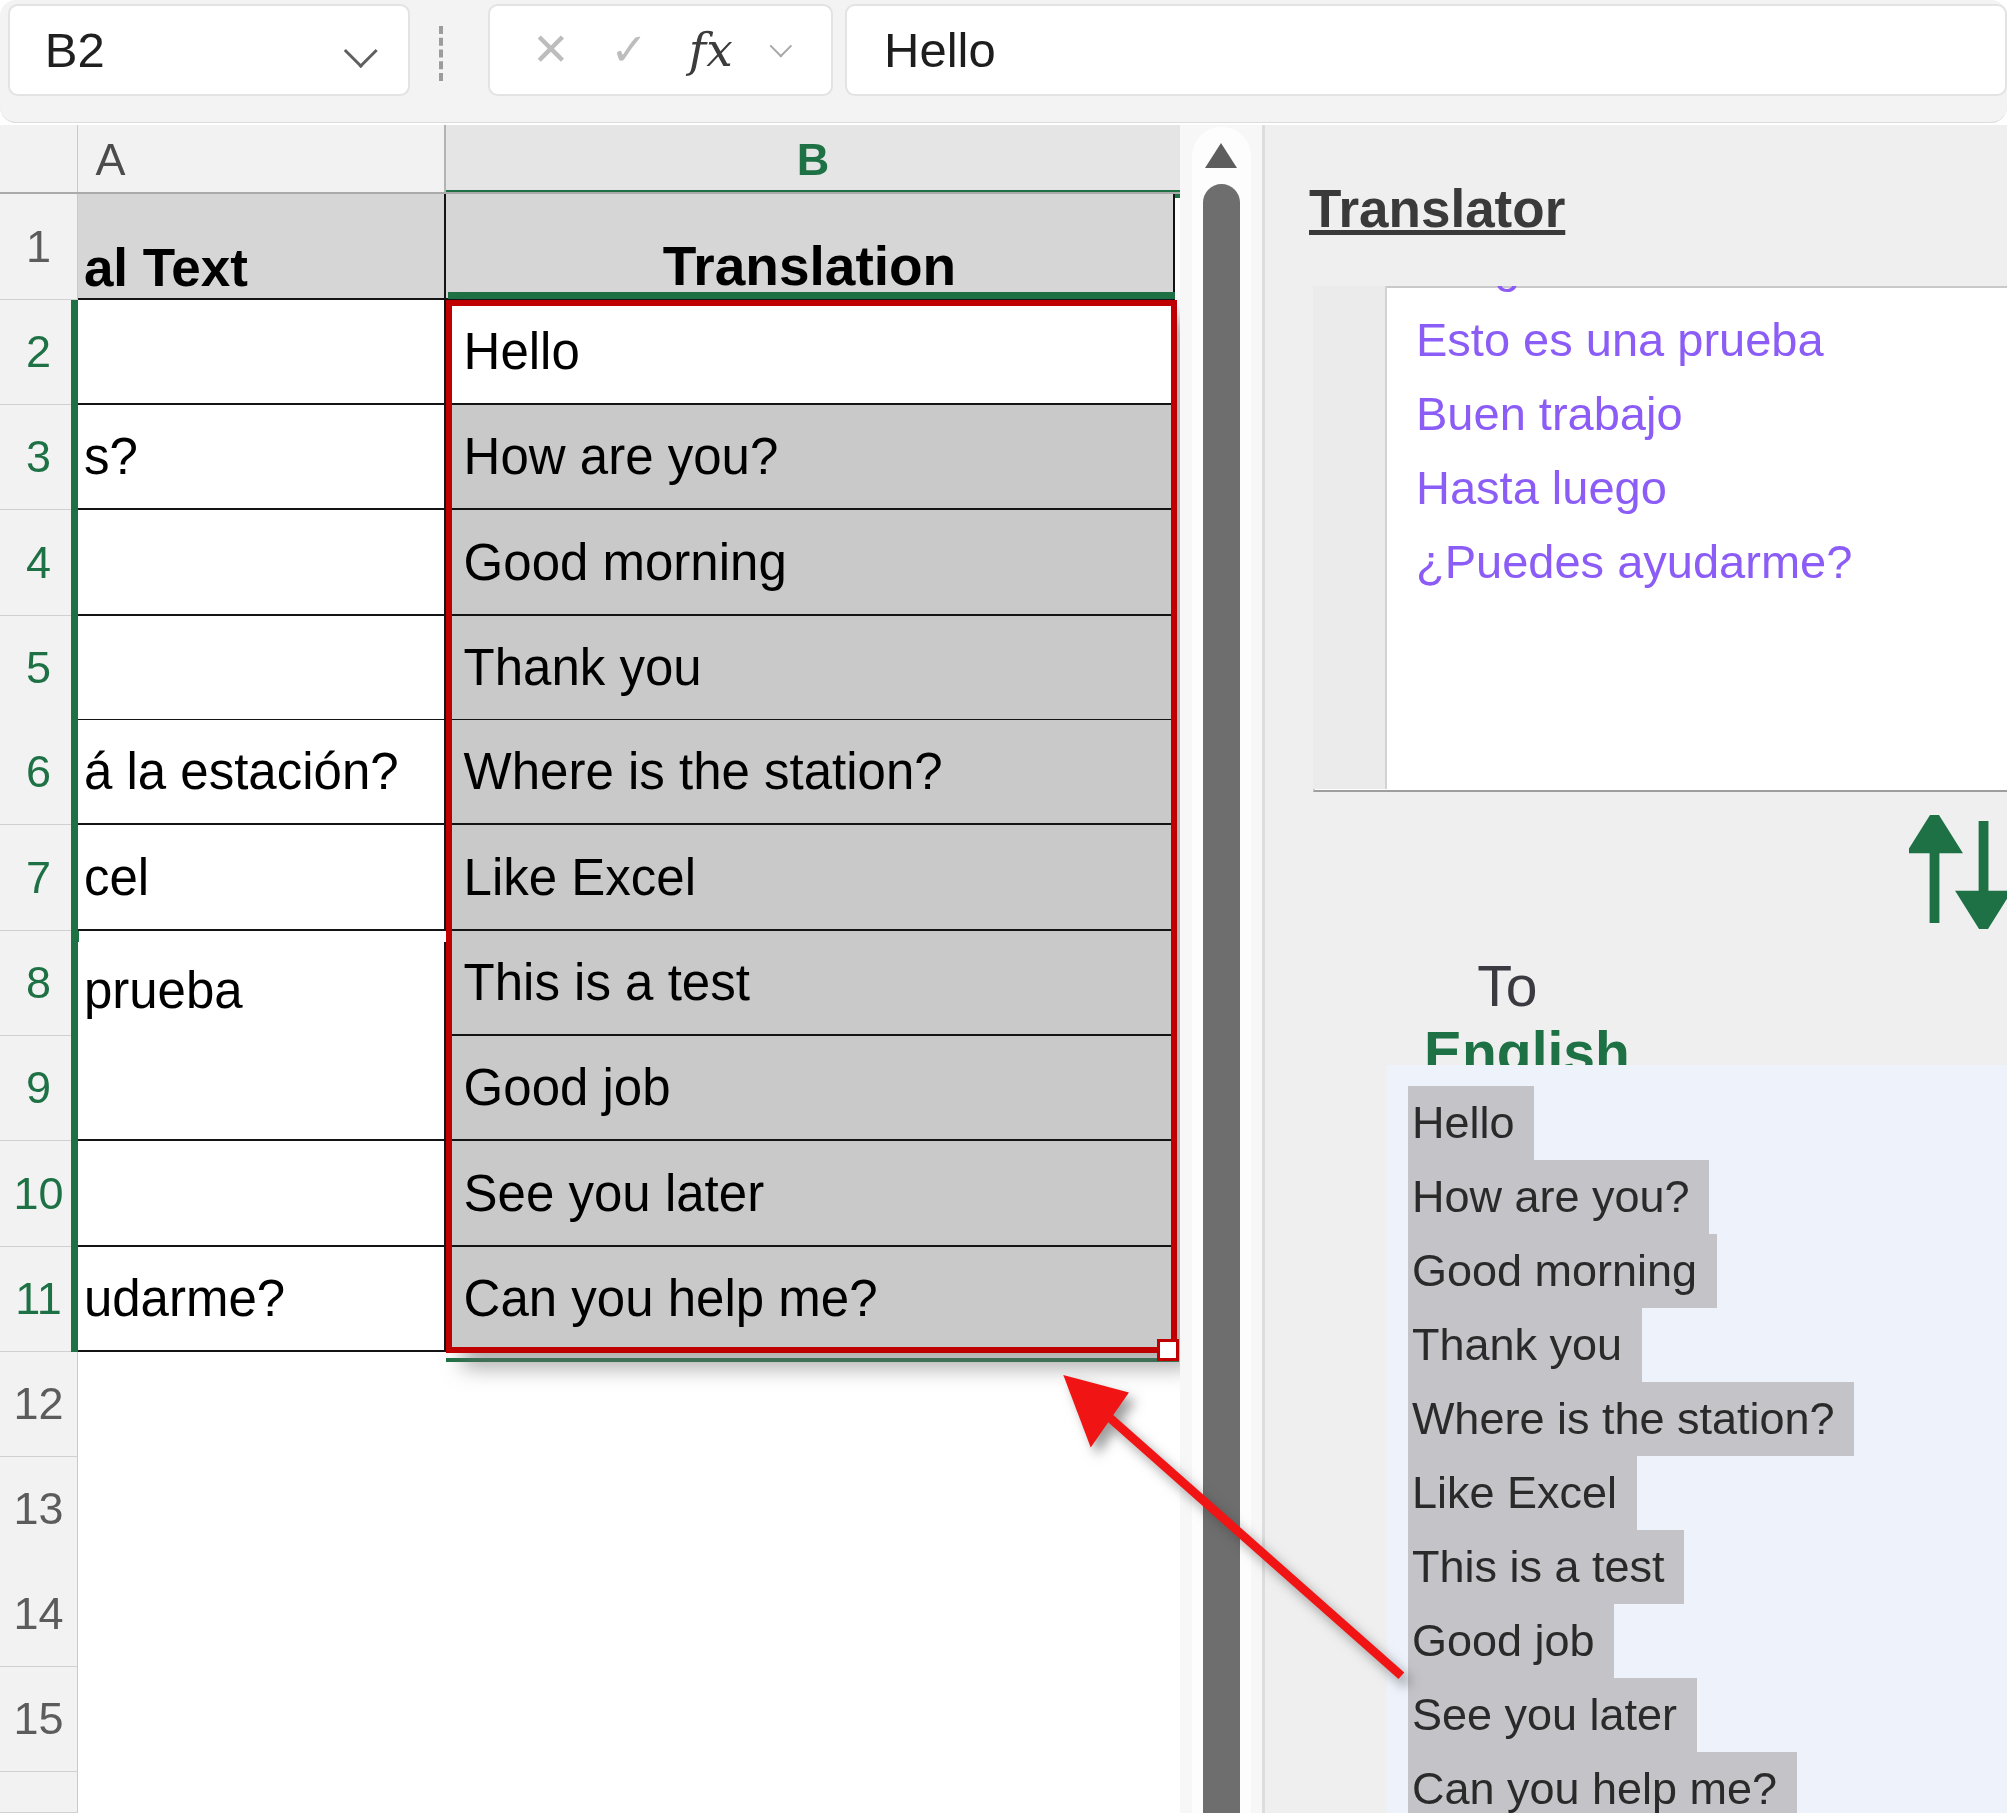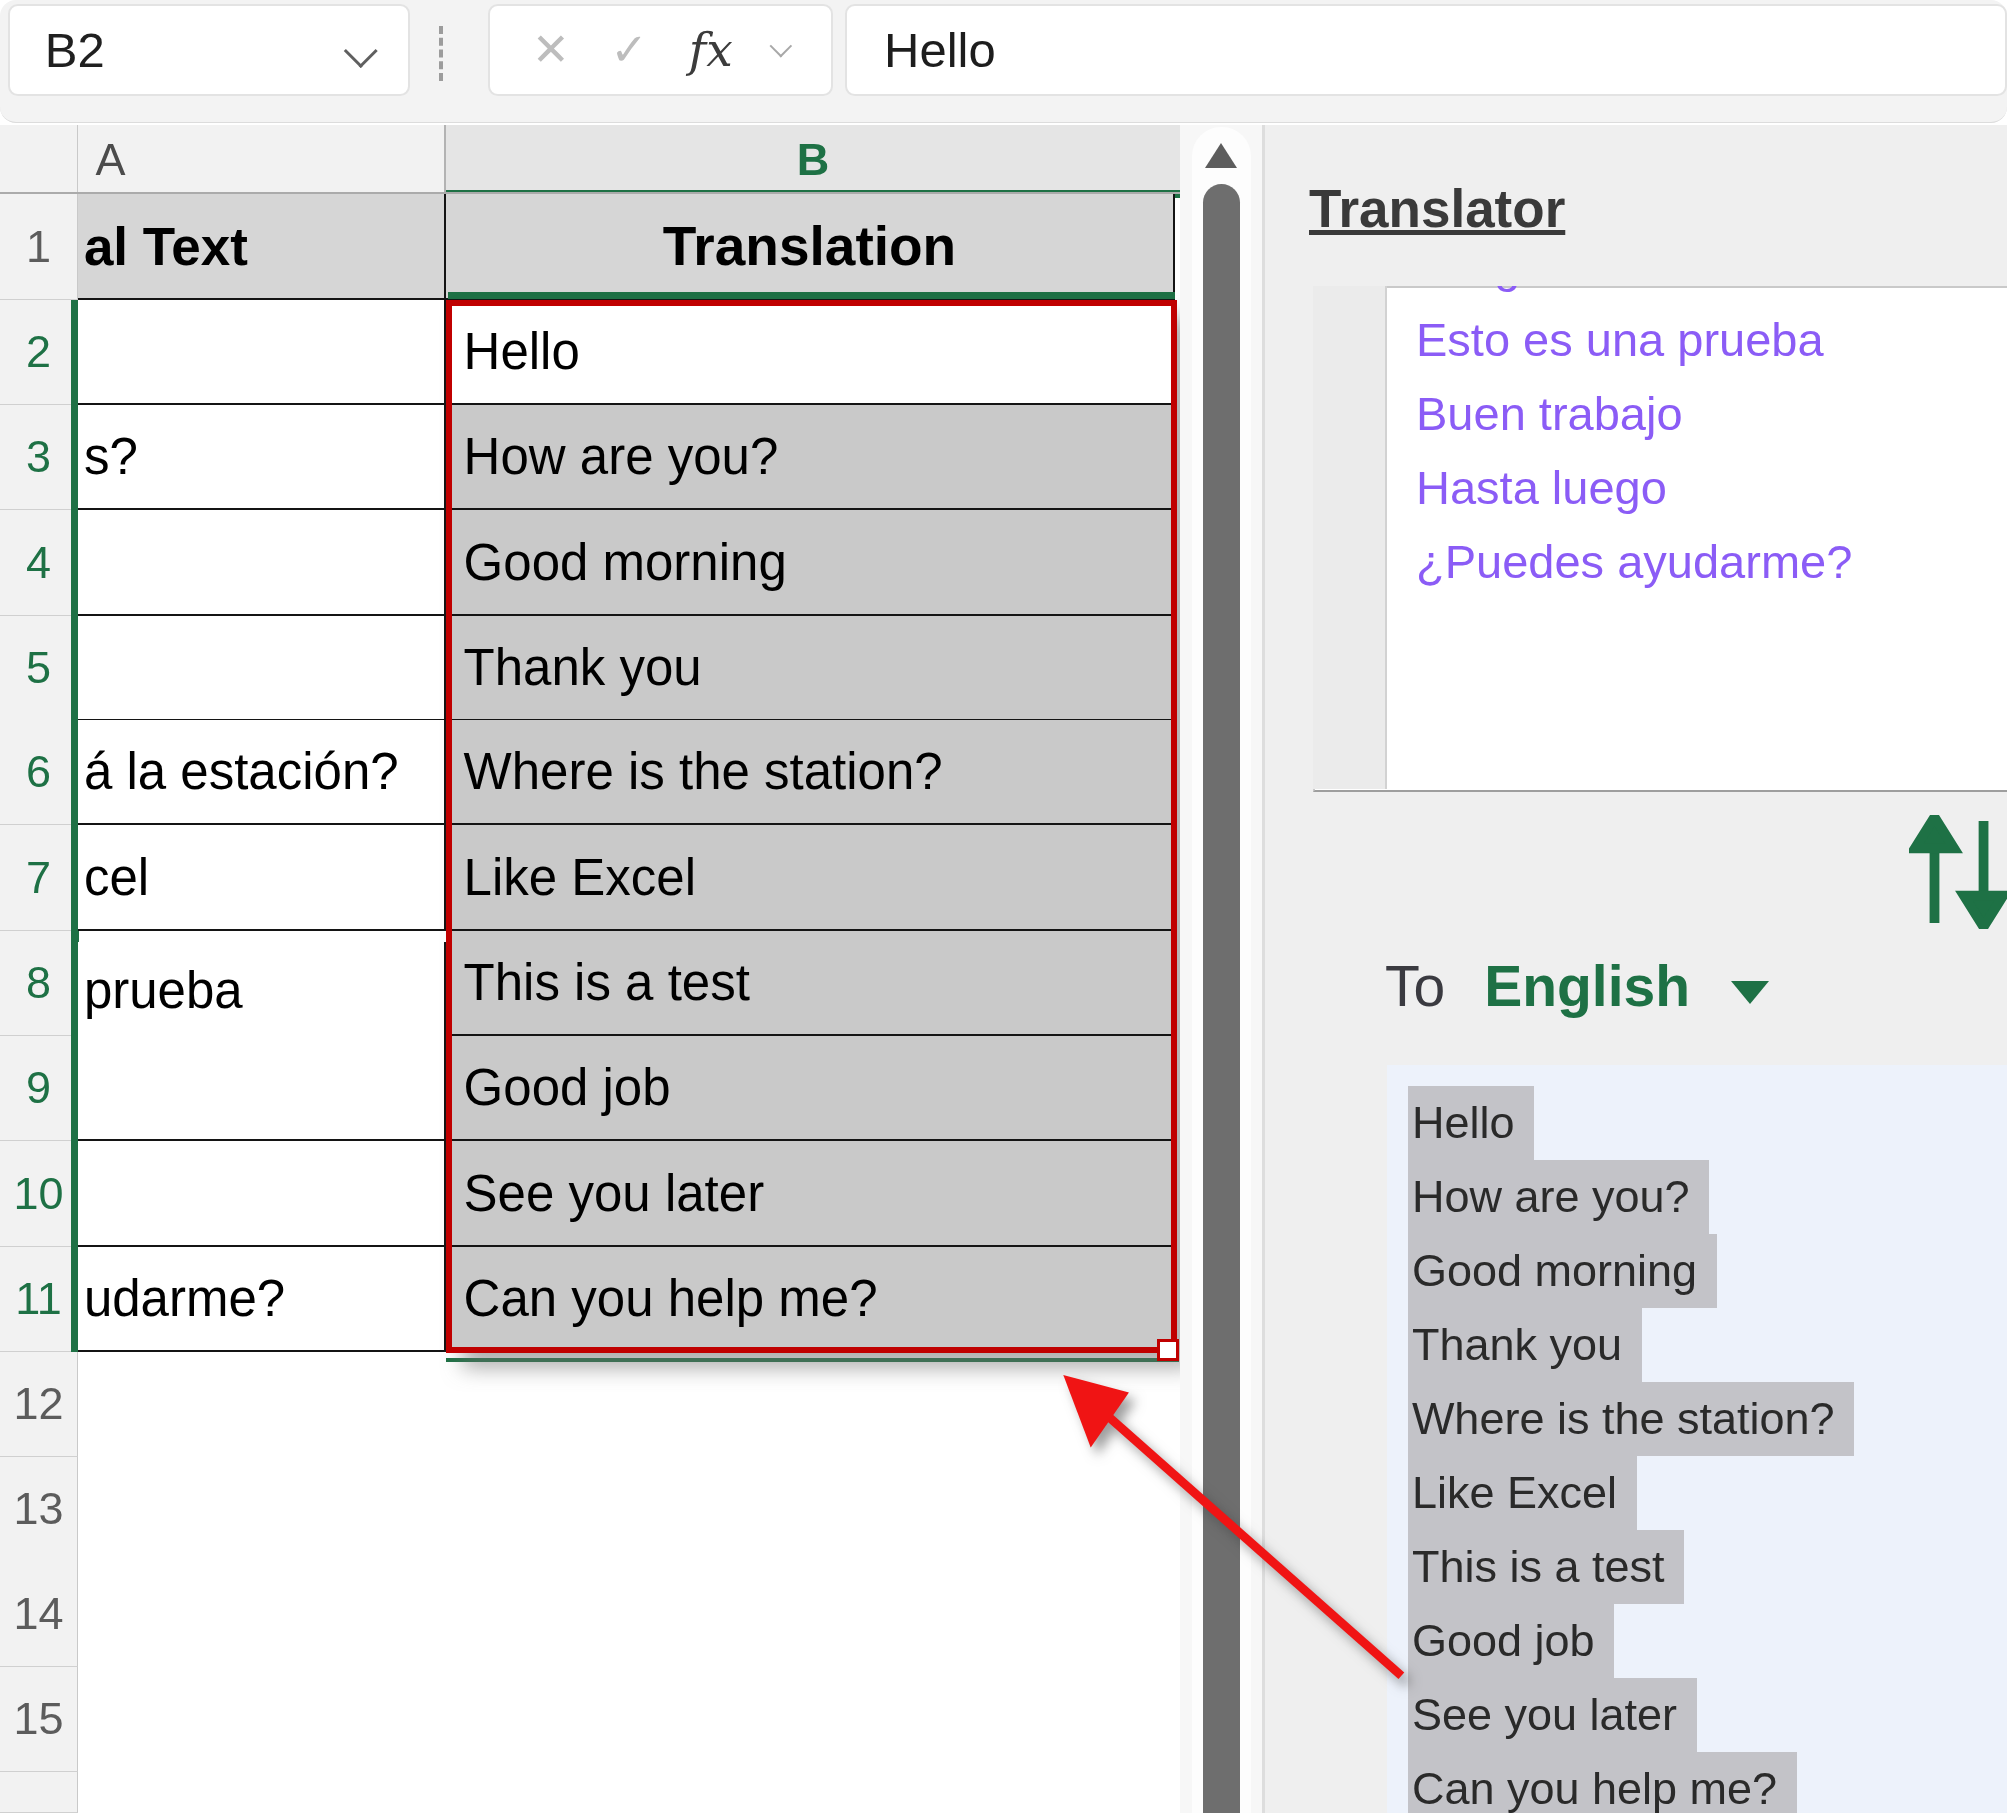--- a/index.html
+++ b/index.html
@@ -50,21 +50,21 @@
 
   
   .cellA { position:absolute; left:78px; width:368px; background:#fff;
     border-bottom:2.9px solid #141414; border-right:2.9px solid #141414;
     display:flex; align-items:center; padding-left:5.9px; font-size:51px; color:#000;
     white-space:nowrap; overflow:hidden; }
   .cellB { position:absolute; left:446px; width:729px; background:#c9c9c9;
     border-bottom:2.9px solid #141414; border-right:2.9px solid #141414;
     display:flex; align-items:center; padding-left:17.6px; font-size:51px; color:#000;
     white-space:nowrap; overflow:hidden; }
-  .hdrcell { background:#d6d6d6 !important; font-weight:bold; }
+  .hdrcell { background:#d6d6d6 !important; font-weight:bold;align-items:flex-end; }
   #cell-b1 { justify-content:center; padding-left:0; font-size:55px; }
   #cell-a1 { font-size:53px; }
   .active-cell { background:#ffffff !important; }
 
   #b1-green-line { left:448px; top:292px; width:727px; height:6.9px; background:#1e7145; }
   #sel-bottom-green { left:446px; top:1358px; width:733px; height:3.9px; background:#1e7145; }
 
   
   #selection-border { left:446px; top:300px; width:731px; height:1053px;
     border:6.9px solid #c00000; box-shadow:15.7px 15.7px 19.6px rgba(110,110,110,0.55);
@@ -91,21 +91,21 @@
     border-top:2px solid #c9c9c9; border-left:2px solid #c9c9c9; border-bottom:2.9px solid #9e9e9e;
     overflow:hidden; }
   #source-gutter { left:1313px; top:286px; width:74px; height:503px; background:#ebebeb;
     border-right:2px solid #d2d2d2; }
   #source-text { left:1416px; top:286px; width:588px; height:503px; overflow:hidden;
     font-size:47px; line-height:74px; color:#8b5cf6; white-space:nowrap; }
   #source-text .clipped { display:block; margin-top:-57px; }
 
   #swap-icon { left:1909px; top:815px; }
 
-  #to-row { left:1385px; top:953px; display:flex; align-items:center; }
+  #to-row { left:1385px; top:953px; display:flex; align-items:center;flex-direction:column; }
   #to-label { font-size:57px; color:#3a3a40; }
   #to-language { font-size:57px; font-weight:600; color:#1e7145; margin-left:39px; }
   #to-dd-tri { width:0; height:0; border-left:19.6px solid transparent; border-right:19.6px solid transparent;
     border-top:23.5px solid #1e7145; margin-left:41px; margin-top:13.7px; }
 
   #result-box { left:1387px; top:1065px; width:620px; height:748px; background:#edf2fb; }
   #result-list { left:1408px; top:1086px; width:588px; font-size:45px; line-height:74px; color:#2a2a2a; }
   #result-list .rline { height:74px; white-space:nowrap; }
   #result-list .hl { display:inline-block; background:#c3c3c8; padding:0 19.6px 0 3.9px; height:74px; }
 

